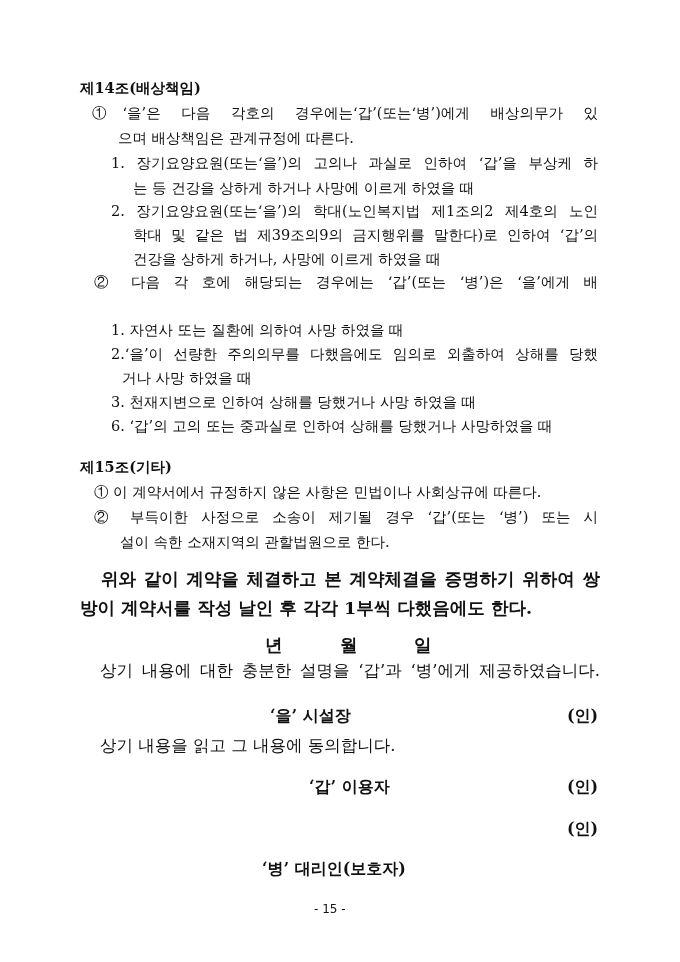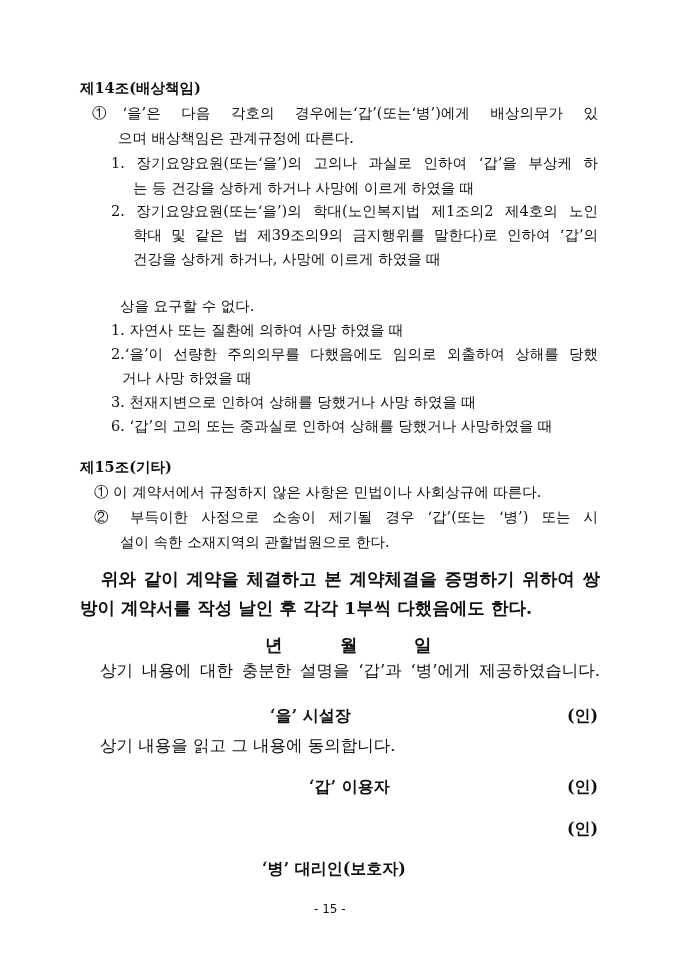--- a/index.html
+++ b/index.html
@@ -27,21 +27,21 @@
   <div class="line justify" style="left:92px; top:103px; width:506px;">①‘을’은  다음  각호의  경우에는‘갑’(또는‘병’)에게  배상의무가  있</div>
   <div class="line" style="left:118px; top:128px;">으며 배상책임은 관계규정에 따른다.</div>
 
   <div class="line justify" style="left:111px; top:153px; width:487px;">1. 장기요양요원(또는‘을’)의 고의나 과실로 인하여 ‘갑’을 부상케 하</div>
   <div class="line" style="left:133px; top:178px;">는 등 건강을 상하게 하거나 사망에 이르게 하였을 때</div>
 
   <div class="line justify" style="left:111px; top:201px; width:487px;">2. 장기요양요원(또는‘을’)의 학대(노인복지법 제1조의2 제4호의 노인</div>
   <div class="line justify" style="left:133px; top:225px; width:465px;">학대 및 같은 법 제39조의9의 금지행위를 말한다)로 인하여 ‘갑’의</div>
   <div class="line" style="left:133px; top:249px;">건강을 상하게 하거나, 사망에 이르게 하였을 때</div>
 
-  <div class="line" style="left:120px; top:296px;">상을 요구할 수 없다.</div>
+  <div class="line justify" style="left:94px; top:272px; width:504px;">② 다음 각 호에 해당되는 경우에는 ‘갑’(또는 ‘병’)은 ‘을’에게 배</div>
 
   <div class="line" style="left:111px; top:320px;">1. 자연사 또는 질환에 의하여 사망 하였을 때</div>
   <div class="line justify" style="left:111px; top:344px; width:487px;">2.‘을’이 선량한 주의의무를 다했음에도 임의로 외출하여 상해를 당했</div>
   <div class="line" style="left:122px; top:368px;">거나 사망 하였을 때</div>
   <div class="line" style="left:111px; top:392px;">3. 천재지변으로 인하여 상해를 당했거나 사망 하였을 때</div>
   <div class="line" style="left:111px; top:416px;">6. ‘갑’의 고의 또는 중과실로 인하여 상해를 당했거나 사망하였을 때</div>
 
   <div class="line heading" style="left:80px; top:457px;">제15조(기타)</div>
   <div class="line" style="left:94px; top:482px;">① 이 계약서에서 규정하지 않은 사항은 민법이나 사회상규에 따른다.</div>
   <div class="line justify" style="left:94px; top:507px; width:504px;">② 부득이한 사정으로 소송이 제기될 경우 ‘갑’(또는 ‘병’) 또는 시</div>

